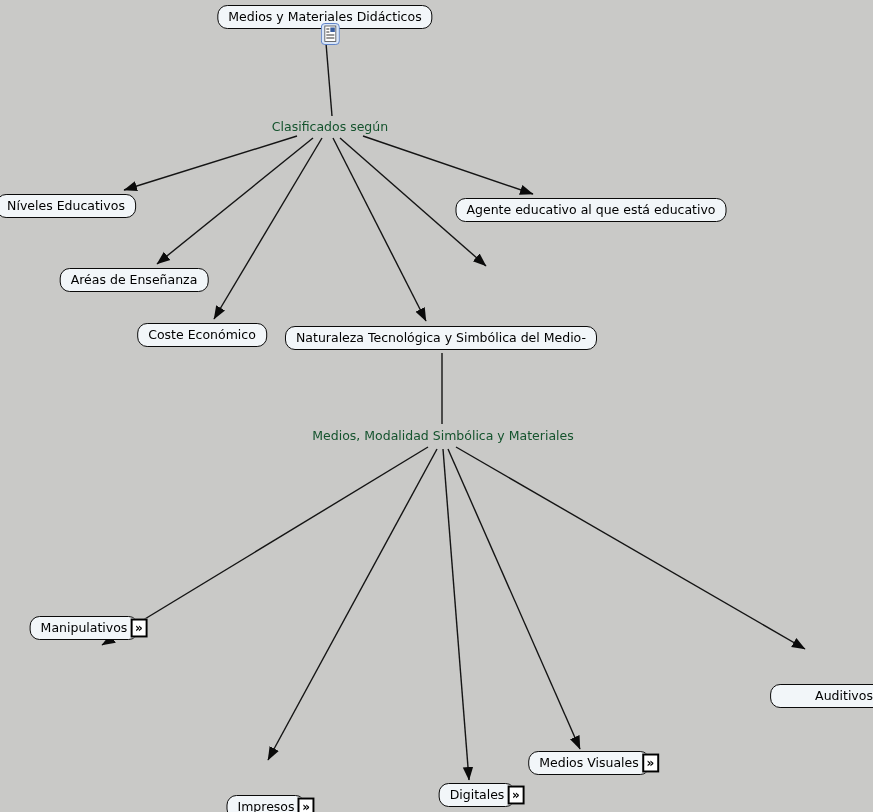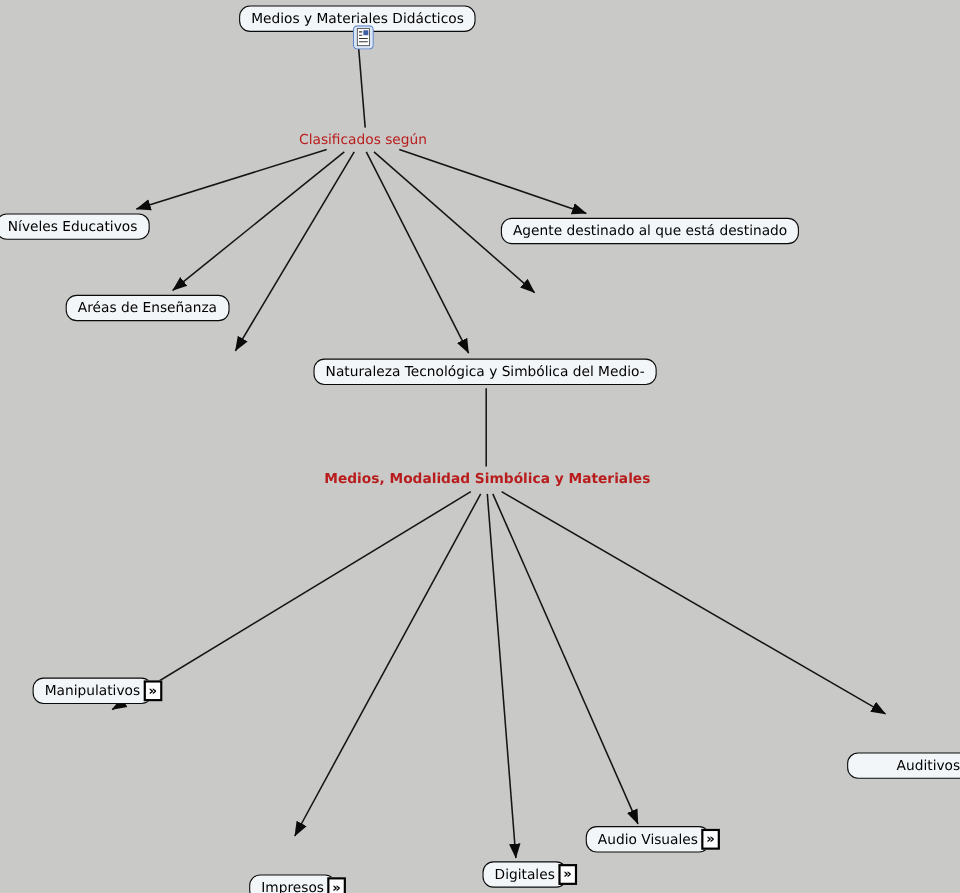--- a/index.html
+++ b/index.html
@@ -22,21 +22,21 @@
     font-size:12.5px;
     color:#000;
     white-space:nowrap;
     text-align:center;
     box-sizing:border-box;
   }
   .label-text{
     position:absolute;
     transform:translate(-50%,-50%);
     font-size:12.5px;
-    color:#b91c1c;
+    color:#14532d;
     white-space:nowrap;
   }
   .link-icon{
     position:absolute;
     right:-10px;top:50%;
     transform:translateY(-50%);
     width:13px;height:13px;
     background:#ffffff;
     border:2px solid #000;
     display:flex;align-items:center;justify-content:center;
@@ -82,21 +82,22 @@
           <rect x="4" y="3" width="11" height="15.5" fill="#ffffff" stroke="#4a4a4a" stroke-width="0.8"></rect>
           <rect x="9.5" y="4.5" width="4.5" height="4.5" fill="#3b5fa0"></rect>
           <line x1="5.5" y1="6" x2="8.5" y2="6" stroke="#333" stroke-width="1"></line>
           <line x1="5.5" y1="9" x2="8.5" y2="9" stroke="#333" stroke-width="1"></line>
           <line x1="5.5" y1="12" x2="13.5" y2="12" stroke="#333" stroke-width="1"></line>
           <line x1="5.5" y1="15" x2="13.5" y2="15" stroke="#333" stroke-width="1"></line>
         </svg></span></div>
     <div class="label-text" style="left: 330px; top: 126px;"><span>Clasificados según</span></div>
     <div class="node" style="left: 66px; top: 206px;"><span>Níveles Educativos</span></div>
     <div class="node" style="left: 134px; top: 280px;"><span>Aréas de Enseñanza</span></div>
+    <div class="node" style="left: 202px; top: 335px;"><span>Coste Económico</span></div>
     <div class="node" style="left: 441px; top: 338px;"><span>Naturaleza Tecnológica y Simbólica del Medio-</span></div>
-    <div class="node" style="left: 591px; top: 210px;"><span>Agente destinado al que está destinado</span></div>
-    <div class="label-text" style="left: 443px; top: 435px; font-weight: bold;"><span>Medios, Modalidad Simbólica y Materiales</span></div>
+    <div class="node" style="left: 591px; top: 210px;"><span>Agente educativo al que está educativo</span></div>
+    <div class="label-text" style="left: 443px; top: 435px;"><span>Medios, Modalidad Simbólica y Materiales</span></div>
     <div class="node" style="left: 84px; top: 628px;"><span>Manipulativos</span><span class="link-icon">»</span></div>
     <div class="node" style="left: 266px; top: 775px; margin-top: 32px;"><span>Impresos</span><span class="link-icon">»</span></div>
     <div class="node" style="left: 477px; top: 795px;"><span>Digitales</span><span class="link-icon">»</span></div>
-    <div class="node" style="left: 589px; top: 763px;"><span>Audio Visuales</span><span class="link-icon">»</span></div>
+    <div class="node" style="left: 589px; top: 763px;"><span>Medios Visuales</span><span class="link-icon">»</span></div>
     <div class="node" style="left: 827px; top: 696px; padding-left: 44px;"><span>Auditivos</span><span class="link-icon">»</span></div>
   </div>
 
 </body></html>

